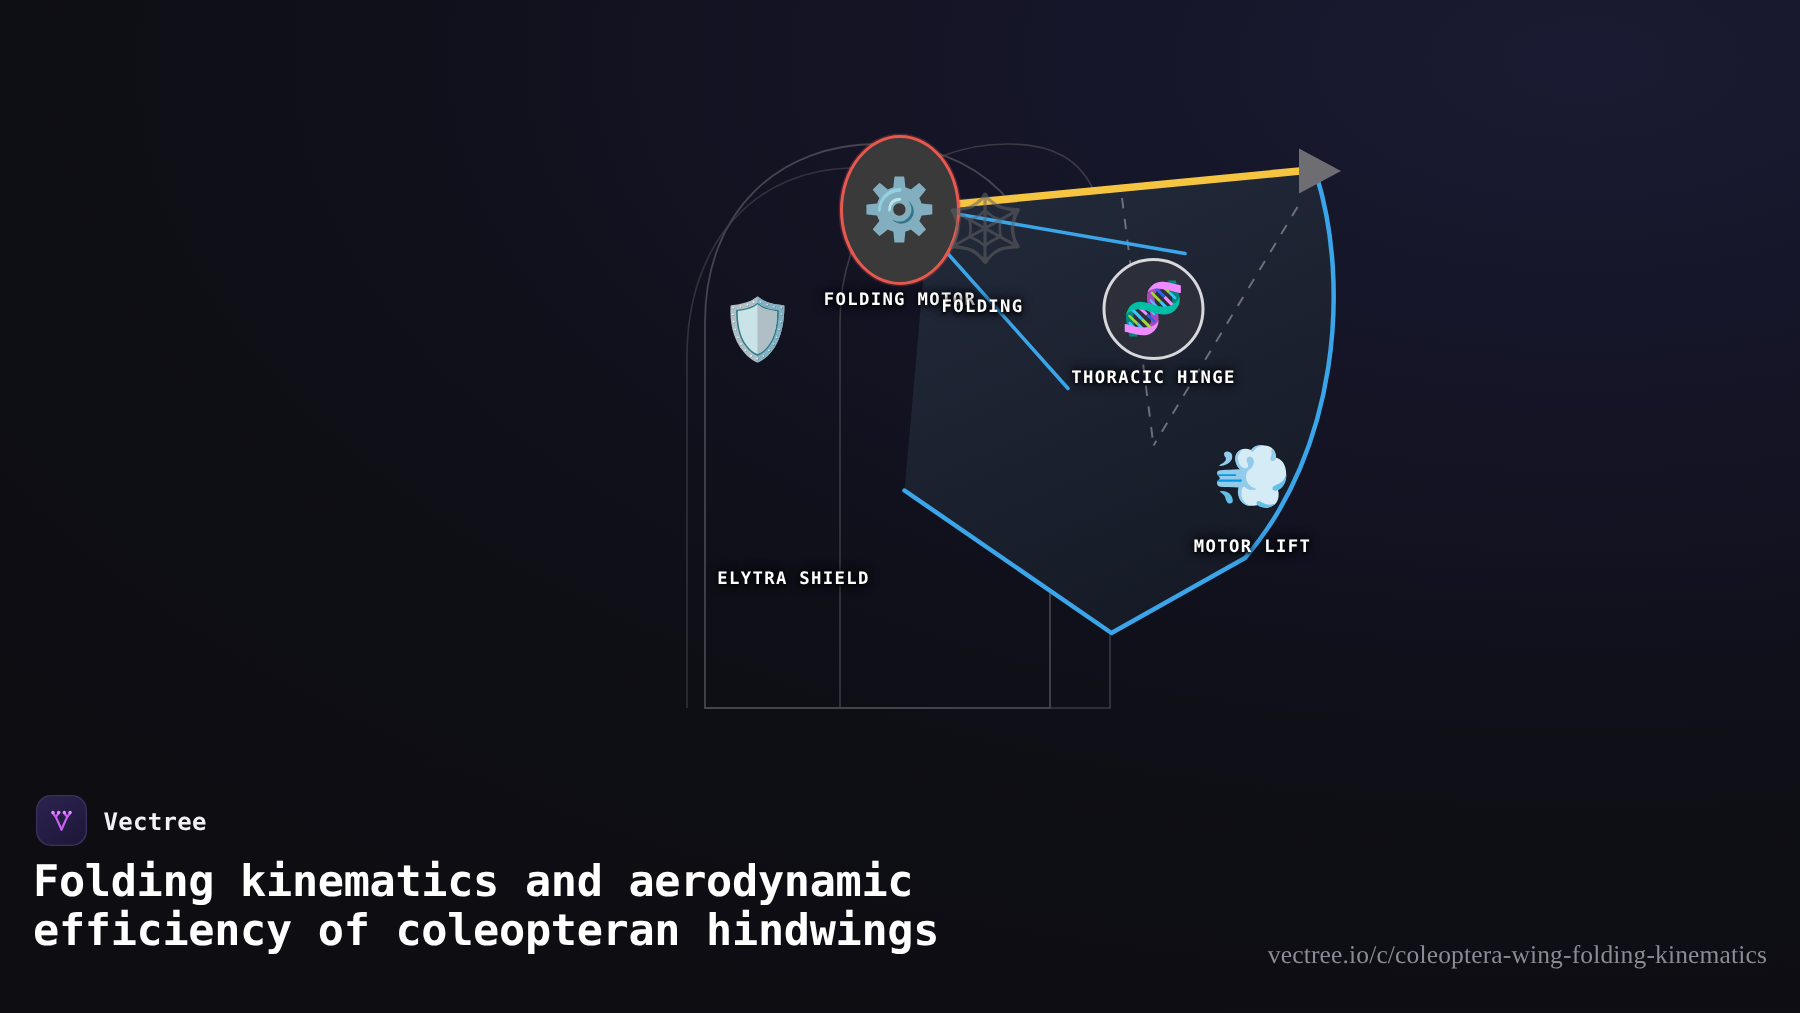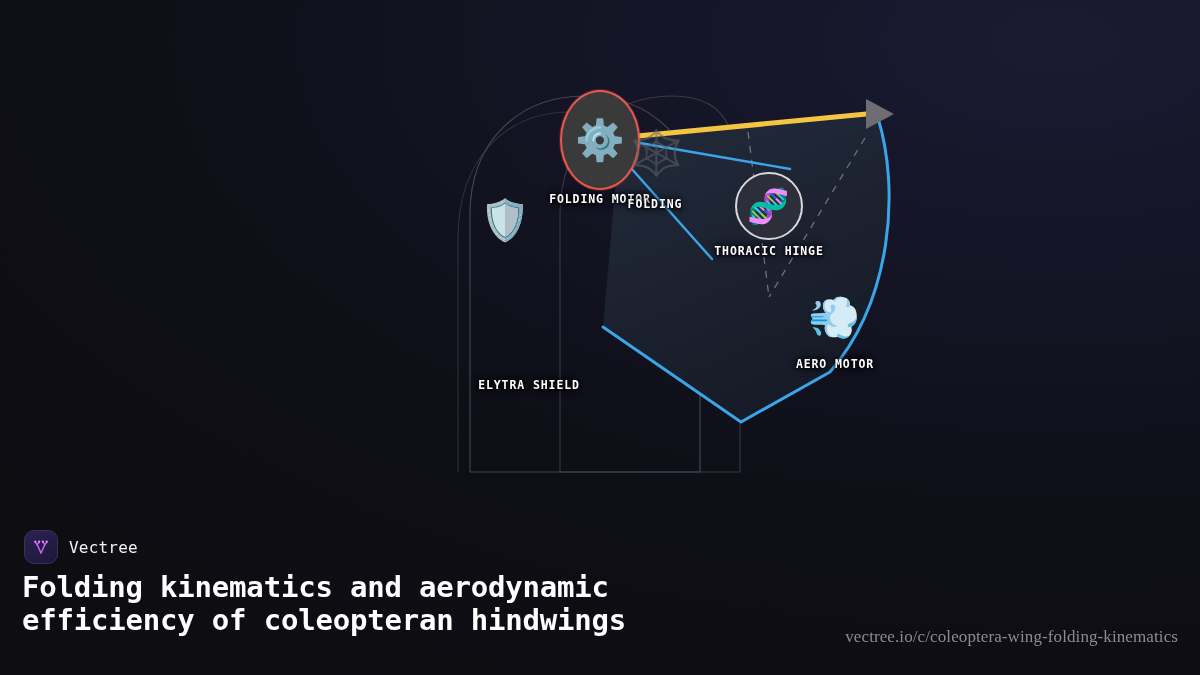--- a/index.html
+++ b/index.html
@@ -47,21 +47,21 @@
   .footer{position:absolute;left:0;bottom:0;width:1200px;height:150px;}
   .brand{position:absolute;left:24px;top:5px;display:flex;align-items:center;gap:11px;}
   .brand-mark{
     width:32px;height:32px;border-radius:10px;
     background:linear-gradient(145deg,#2b2350 0%,#241c42 55%,#1d1736 100%);
     border:1px solid #3a3160;
     display:flex;align-items:center;justify-content:center;
   }
   .brand-name{
     font-family:"DejaVu Sans Mono","Liberation Mono",monospace;
-    font-size:16px;font-weight:normal;color:#f2f2f6;letter-spacing:.2px;
+    font-size:16px;font-weight:bold;color:#f2f2f6;letter-spacing:.2px;
   }
   .title{
     position:absolute;left:22px;top:46px;width:1156px;
     font-family:"DejaVu Sans Mono","Liberation Mono",monospace;
     font-size:29px;font-weight:bold;line-height:33px;
     color:#ffffff;letter-spacing:-0.2px;
     white-space:pre-line;
   }
   .url{
     position:absolute;right:22px;bottom:28px;
@@ -130,21 +130,21 @@
         <span class="emoji" style="font-size:34px">🧬</span>
       </div>
     </div>
     <div class="node-label" style="left:769px;top:244px">THORACIC HINGE</div>
 
     <div class="node" style="left:835px;top:318px">
       <div class="glyph frame-none">
         <span class="emoji" style="font-size:42px">💨</span>
       </div>
     </div>
-    <div class="node-label" style="left:835px;top:357px">AERO MOTOR</div>
+    <div class="node-label" style="left:835px;top:357px">MOTOR LIFT</div>
   </div>
 
   <div class="footer">
 
     <div class="brand">
       <div class="brand-mark">
         <svg width="20" height="20" viewBox="0 0 20 20">
           <g stroke="#c661f0" stroke-width="1.5" stroke-linecap="round" fill="none">
             <path d="M10 16 L6.2 7.6"></path>
             <path d="M10 16 L13.8 7.6"></path>

